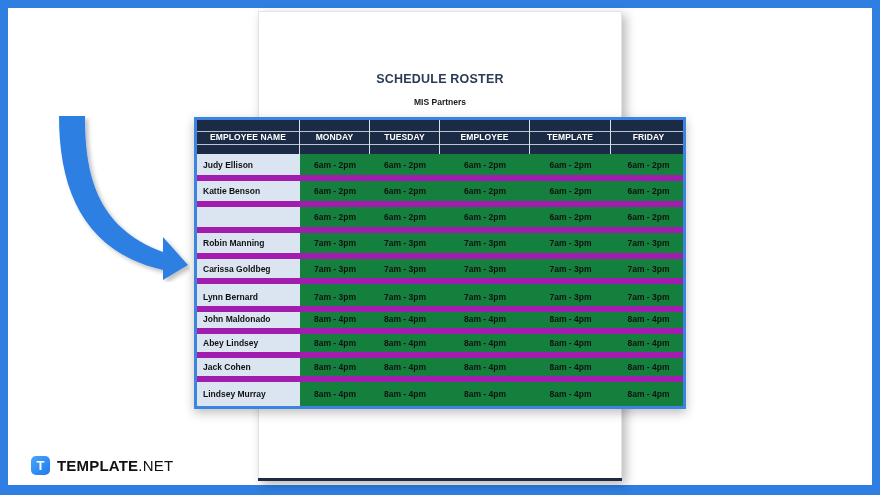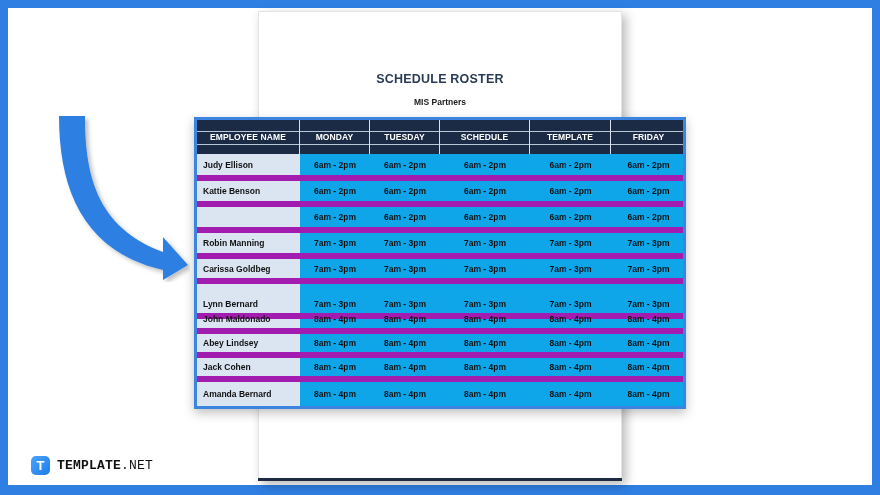--- a/index.html
+++ b/index.html
@@ -47,21 +47,21 @@
     text-align: center;
     font-size: 8.5px;
     font-weight: bold;
     color: #1a1a1a;
   }
   
   .table-card {
     position: absolute;
     left: 194px; top: 117px;
     width: 492px; height: 292px;
-    background: #0ea5e9;
+    background: #15803d;
     border: 3px solid #3b84e0;
     box-shadow: 0 4px 10px rgba(0,0,0,0.25);
     overflow: hidden;
   }
   .thead {
     position: absolute; left: 0; top: 0; width: 100%; height: 34px;
     background: #1c2b45;
   }
   .thead .hline {
     position: absolute; left: 0; width: 100%; height: 1px; background: #b9c6d6;
@@ -96,21 +96,21 @@
   .arrow { position: absolute; left: 55px; top: 112px; width: 135px; height: 170px; }
 
   
   .logo { position: absolute; left: 31px; top: 456px; display: flex; align-items: center; }
   .logo-mark {
     width: 19px; height: 19px; border-radius: 5px;
     background: linear-gradient(135deg, #47a5ff, #1f7be9);
     display: flex; align-items: center; justify-content: center;
     color: #fff; font-weight: bold; font-size: 13px;
   }
-  .logo-text { margin-left: 7px; font-size: 13px; color: #111; letter-spacing: 0.2px; font-family: Liberation Mono, monospace; }
+  .logo-text { margin-left: 7px; font-size: 15px; color: #111; letter-spacing: 0.2px; }
   .logo-text .b { font-weight: bold; }
   .logo-text .n { font-weight: normal; }
 </style>
 </head>
 <body>
 
 <div class="canvas"></div>
 
 <svg class="arrow" viewBox="0 0 135 170">
   <defs>
@@ -127,21 +127,21 @@
 <div class="doc-title">SCHEDULE ROSTER</div>
 <div class="doc-subtitle">MIS Partners</div>
 
 <div class="table-card">
   <div class="thead">
     <div class="hline hl1"></div>
     <div class="hline hl2"></div>
     <div class="th" style="left:0;width:103px;">EMPLOYEE NAME</div>
     <div class="th" style="left:103px;width:70px;">MONDAY</div>
     <div class="th" style="left:173px;width:70px;">TUESDAY</div>
-    <div class="th" style="left:243px;width:90px;">SCHEDULE</div>
+    <div class="th" style="left:243px;width:90px;">EMPLOYEE</div>
     <div class="th" style="left:333px;width:81px;">TEMPLATE</div>
     <div class="th" style="left:414px;width:75px;">FRIDAY</div>
   </div>
   <div class="namecol-bg"></div>
   <div id="tbody">
       <div class="row" style="top: 34px; height: 27px;">
         <div class="cell name" style="left: 0px; width: 103px;">Judy Ellison</div>
         <div class="cell" style="left: 103px; width: 70px;">6am - 2pm</div>
         <div class="cell" style="left: 173px; width: 70px;">6am - 2pm</div>
         <div class="cell" style="left: 243px; width: 90px;">6am - 2pm</div>
@@ -172,21 +172,21 @@
         <div class="cell" style="left: 414px; width: 75px;">7am - 3pm</div>
       </div>
       <div class="row" style="top: 139px; height: 25px;">
         <div class="cell name" style="left: 0px; width: 103px;">Carissa Goldbeg</div>
         <div class="cell" style="left: 103px; width: 70px;">7am - 3pm</div>
         <div class="cell" style="left: 173px; width: 70px;">7am - 3pm</div>
         <div class="cell" style="left: 243px; width: 90px;">7am - 3pm</div>
         <div class="cell" style="left: 333px; width: 81px;">7am - 3pm</div>
         <div class="cell" style="left: 414px; width: 75px;">7am - 3pm</div>
       </div>
-      <div class="row" style="top: 174px; height: 25px; padding-left: 28px;">
+      <div class="row" style="top: 167px; height: 25px; padding-left: 28px;">
         <div class="cell name" style="left: 0px; width: 103px;">Lynn Bernard</div>
         <div class="cell" style="left: 103px; width: 70px;">7am - 3pm</div>
         <div class="cell" style="left: 173px; width: 70px;">7am - 3pm</div>
         <div class="cell" style="left: 243px; width: 90px;">7am - 3pm</div>
         <div class="cell" style="left: 333px; width: 81px;">7am - 3pm</div>
         <div class="cell" style="left: 414px; width: 75px;">7am - 3pm</div>
       </div>
       <div class="row" style="top: 189px; height: 25px;">
         <div class="cell name" style="left: 0px; width: 122px;">John Maldonado</div>
         <div class="cell" style="left: 103px; width: 70px;">8am - 4pm</div>
@@ -205,21 +205,21 @@
       </div>
       <div class="row" style="top: 238px; height: 24px;">
         <div class="cell name" style="left: 0px; width: 103px;">Jack Cohen</div>
         <div class="cell" style="left: 103px; width: 70px;">8am - 4pm</div>
         <div class="cell" style="left: 173px; width: 70px;">8am - 4pm</div>
         <div class="cell" style="left: 243px; width: 90px;">8am - 4pm</div>
         <div class="cell" style="left: 333px; width: 81px;">8am - 4pm</div>
         <div class="cell" style="left: 414px; width: 75px;">8am - 4pm</div>
       </div>
       <div class="row" style="top: 262px; height: 24px;">
-        <div class="cell name" style="left: 0px; width: 103px;">Amanda Bernard</div>
+        <div class="cell name" style="left: 0px; width: 103px;">Lindsey Murray</div>
         <div class="cell" style="left: 103px; width: 70px;">8am - 4pm</div>
         <div class="cell" style="left: 173px; width: 70px;">8am - 4pm</div>
         <div class="cell" style="left: 243px; width: 90px;">8am - 4pm</div>
         <div class="cell" style="left: 333px; width: 81px;">8am - 4pm</div>
         <div class="cell" style="left: 414px; width: 75px;">8am - 4pm</div>
       </div>
     </div>
 </div>
 
 <div class="logo">

